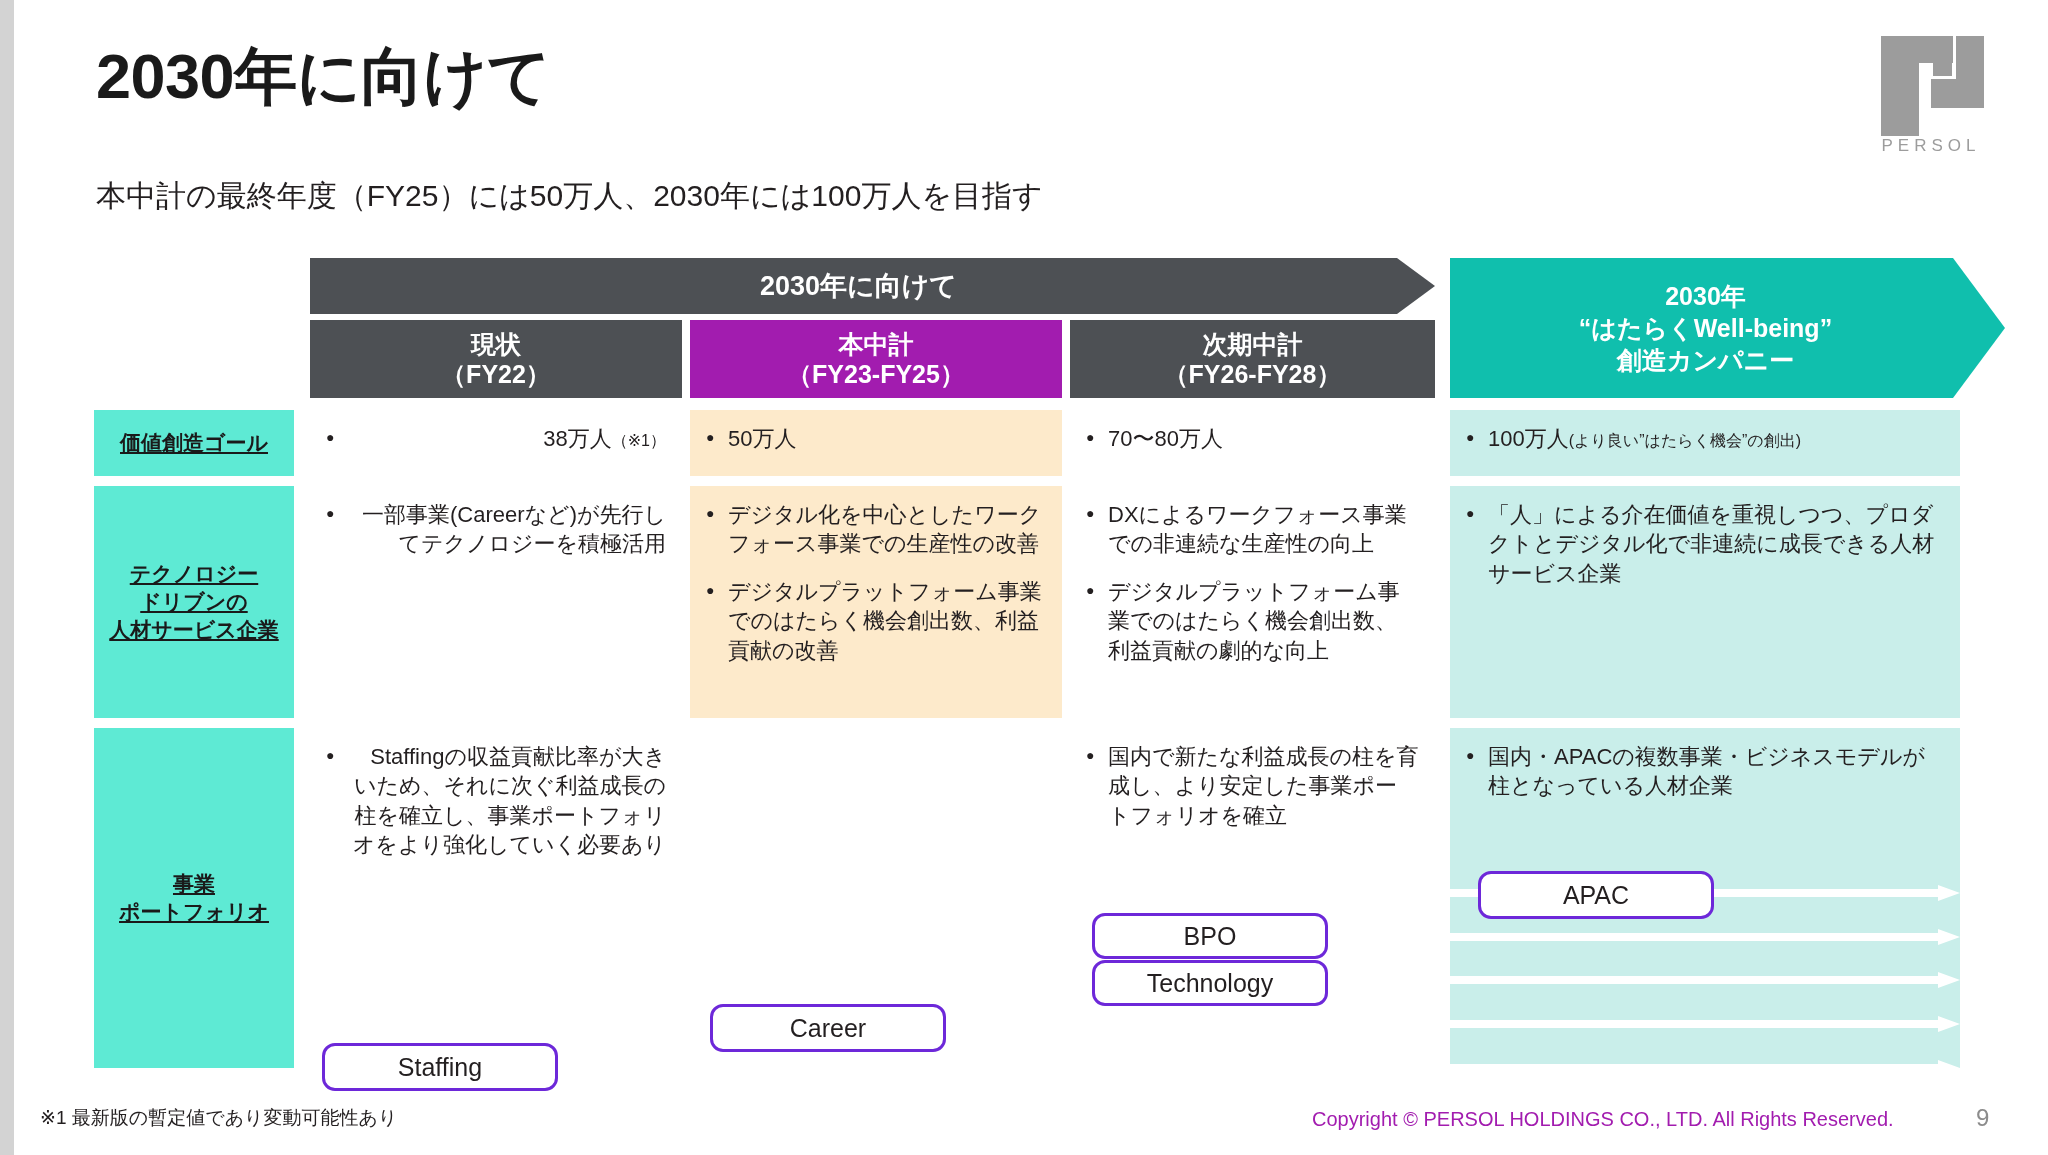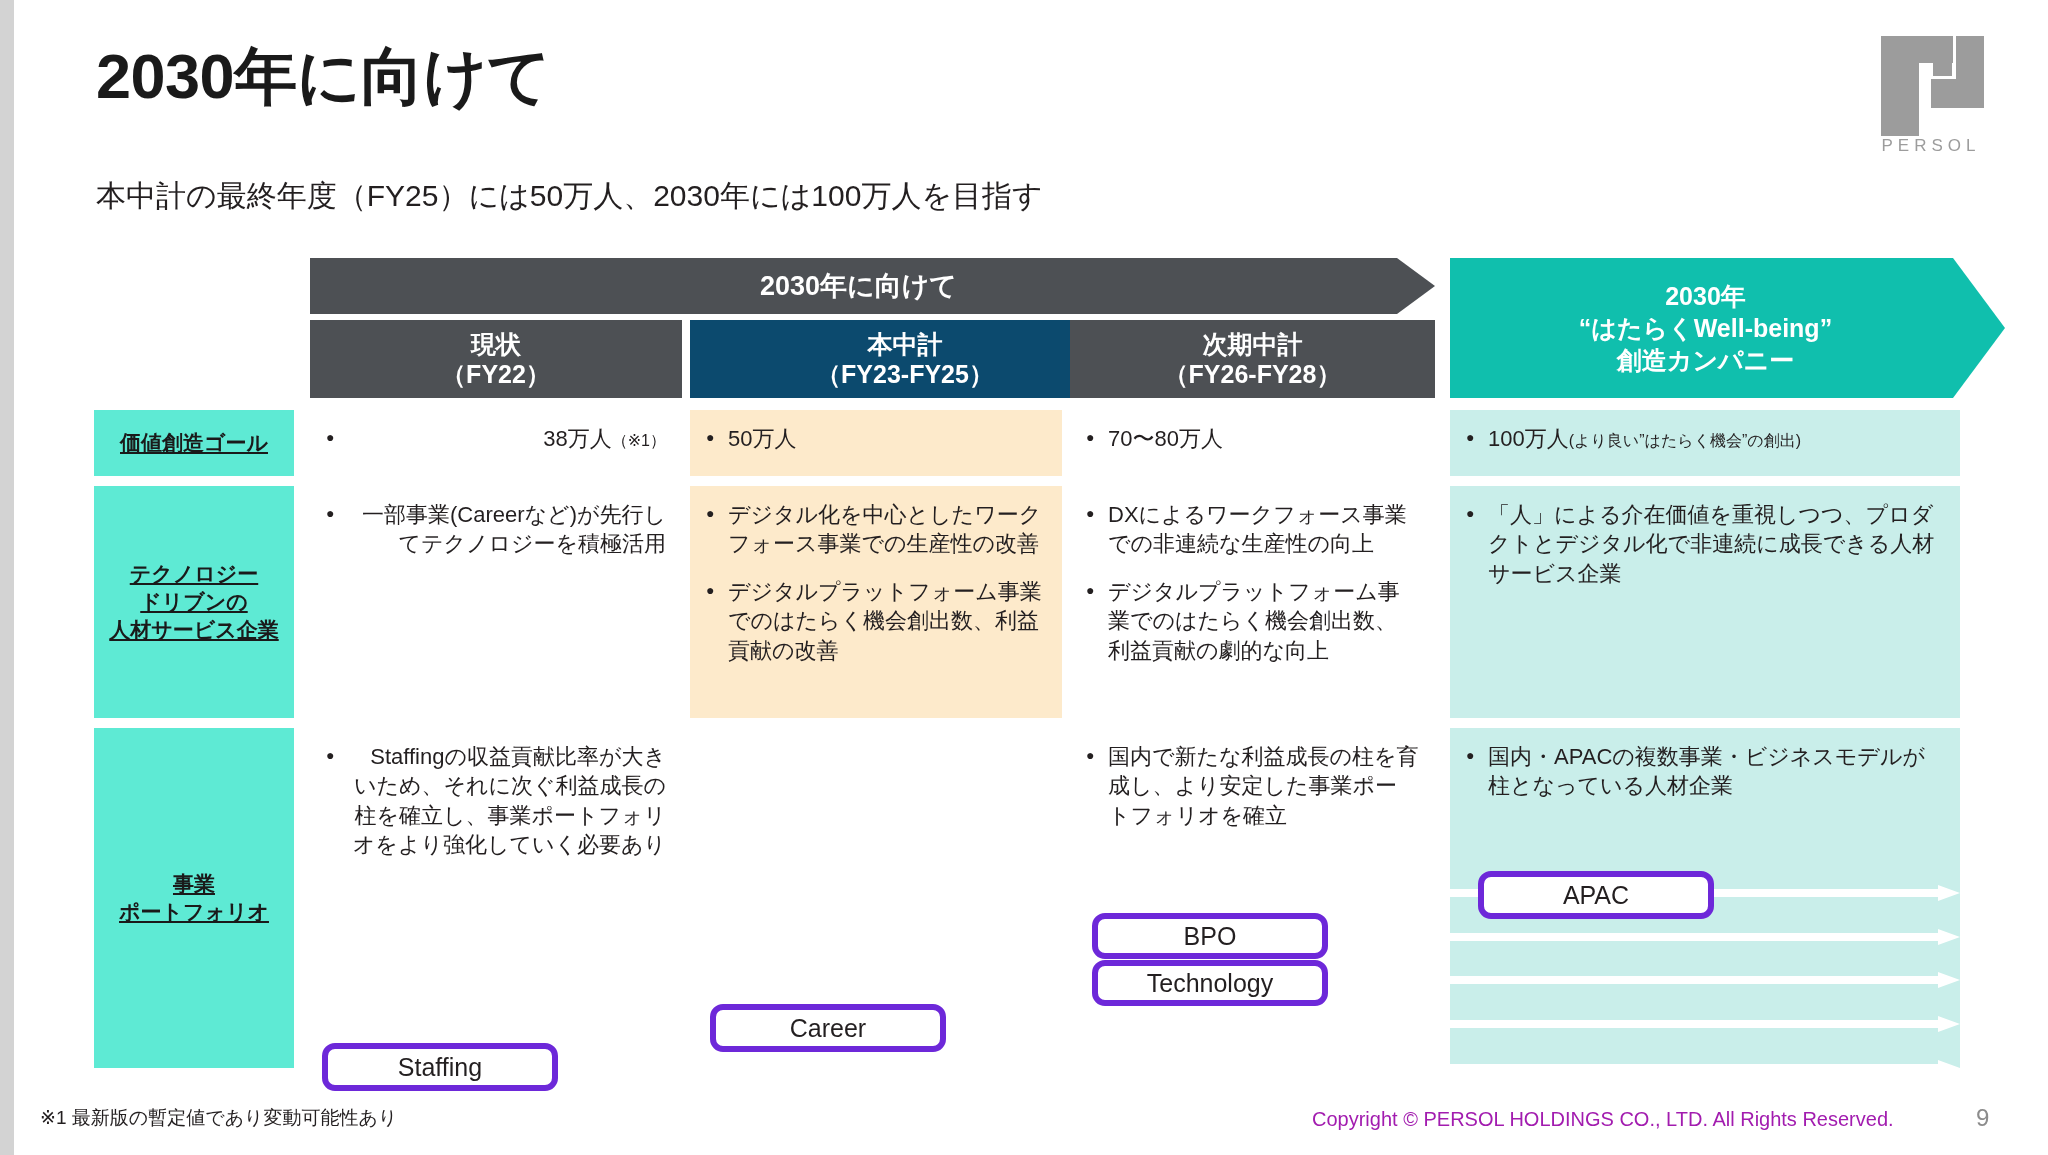--- a/index.html
+++ b/index.html
@@ -117,21 +117,21 @@
     flex-direction: column;
     align-items: center;
     justify-content: center;
     font-size: 25px;
     font-weight: bold;
     line-height: 1.22;
     color: #ffffff;
     text-align: center;
   }
   .col-head.dark  { background: #4d5054; }
-  .col-head.amber { background: #0c4a6e; color: #ffffff; padding-left: 29px; }
+  .col-head.amber { background: #a21caf; color: #ffffff; }
 
   #head-c1 { left: 310px;  width: 372px; }
   #head-c2 { left: 690px;  width: 372px; }
   #head-c3 { left: 1070px; width: 365px; }
 
   .col-head-future {
     position: absolute;
     left: 1450px; top: 258px;
     width: 555px; height: 140px;
     background: #10bfad;
@@ -206,21 +206,21 @@
   
   .r1 { top: 410px;  height: 66px; }
   .r2 { top: 486px;  height: 232px; }
   .r3 { top: 728px;  height: 340px; }
 
   
   .pill {
     position: absolute;
     box-sizing: border-box;
     background: #ffffff;
-    border: 6px solid #6d28d9;
+    border: 3px solid #6d28d9;
     border-radius: 13px;
     display: flex;
     align-items: center;
     justify-content: center;
     font-size: 25px;
     color: #231f20;
     z-index: 4;
   }
   #pill-staffing   { left: 322px;  top: 1043px; width: 236px; height: 48px; }
   #pill-career     { left: 710px;  top: 1004px; width: 236px; height: 48px; }

